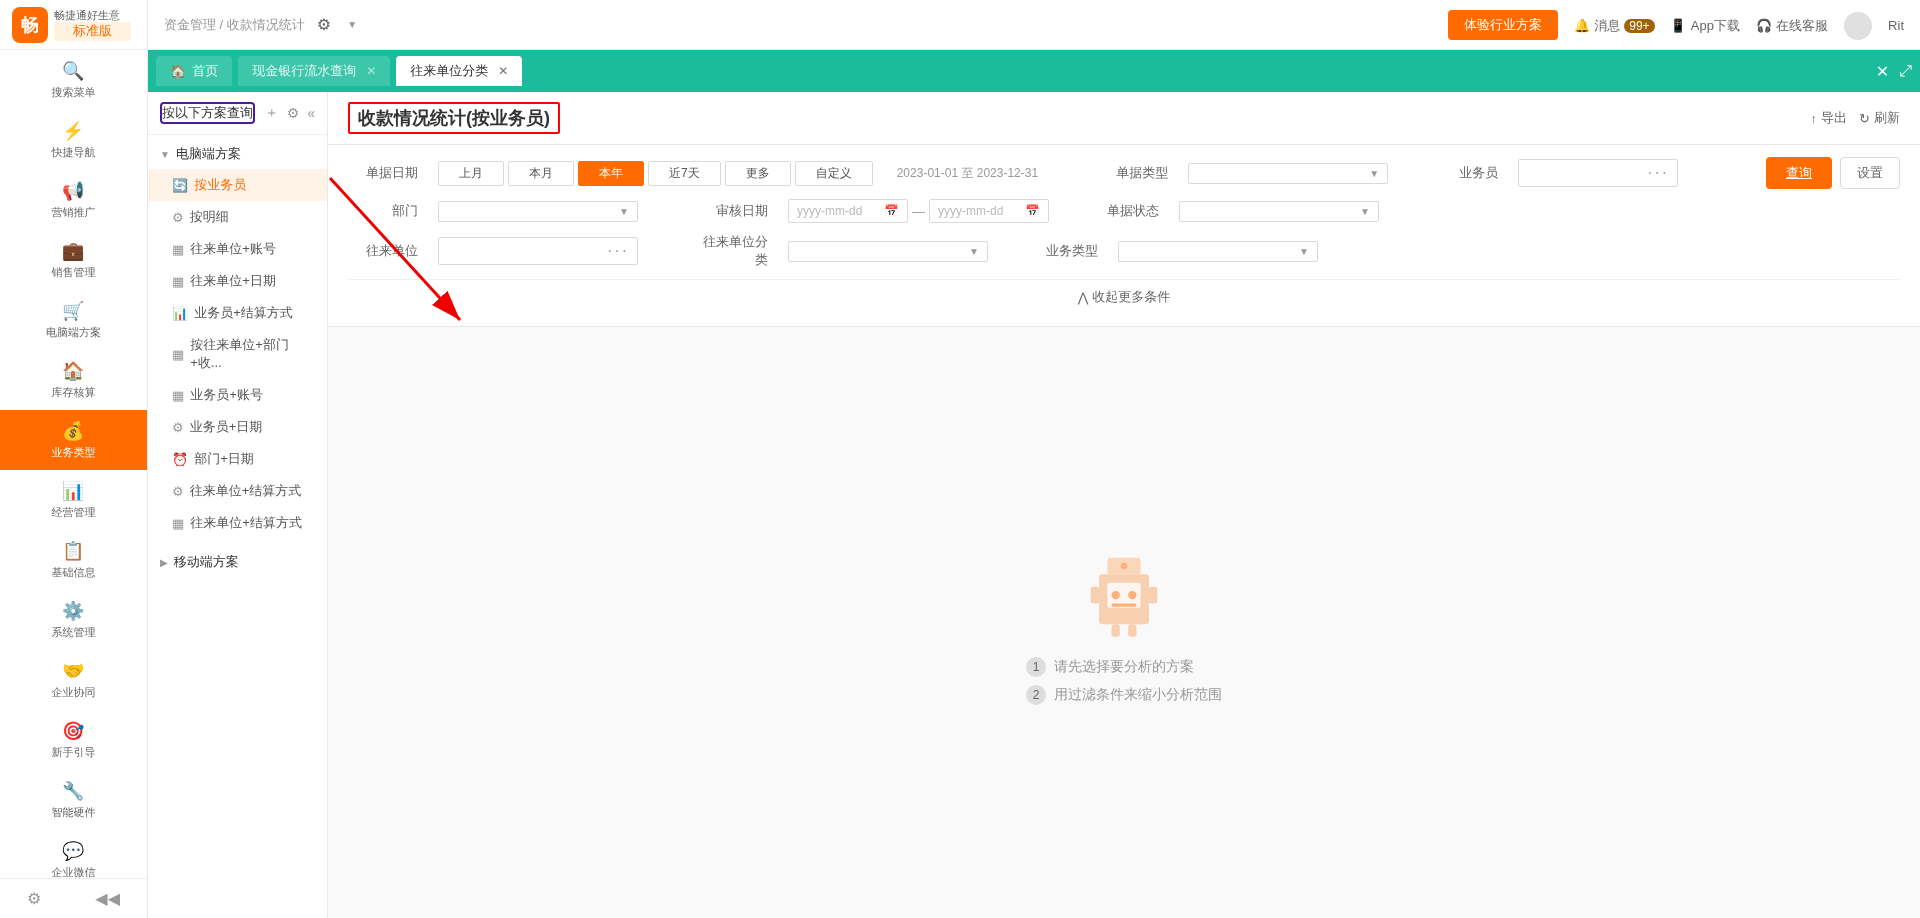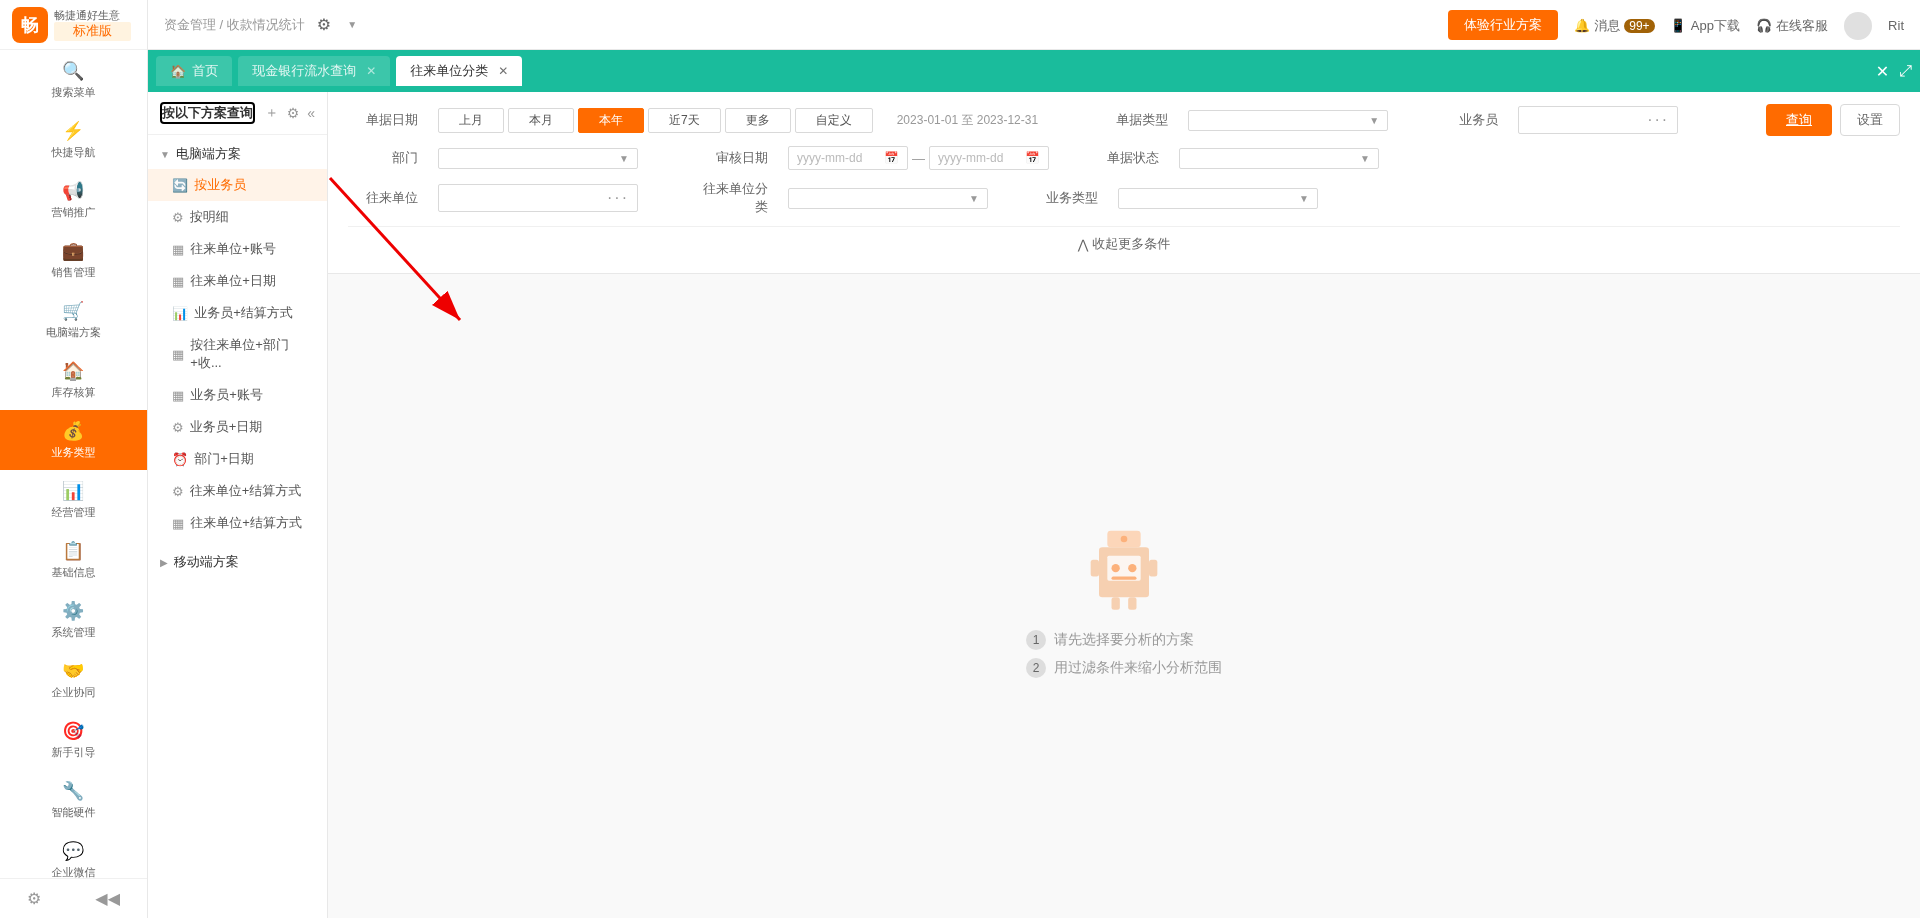--- a/index.html
+++ b/index.html
@@ -95,21 +95,21 @@
     .collapse-area { text-align: center; border-top: 1px solid #f0f0f0; margin-top: 10px; }
 
     
     .content-placeholder { flex: 1; display: flex; flex-direction: column; align-items: center; justify-content: center; background: #f9f9f9; gap: 16px; }
     .placeholder-icon { width: 100px; height: 100px; opacity: 0.5; }
     .placeholder-steps { display: flex; flex-direction: column; gap: 8px; color: #999; font-size: 14px; }
     .placeholder-step { display: flex; align-items: center; gap: 8px; }
     .step-num { width: 20px; height: 20px; border-radius: 50%; background: #ddd; color: #666; display: flex; align-items: center; justify-content: center; font-size: 12px; }
 
     
-    .highlight-box { border: 2px solid #000000; border-radius: 4px; font-weight: bold; }
+    .highlight-box { border: 2px solid #4c1d95; border-radius: 4px; }
 
     .drei-dots { color: #999; cursor: pointer; font-size: 16px; letter-spacing: 2px; }
   </style>
 </head>
 <body>
 
 <div class="app-container">
 
   <div class="sidebar">
     <div class="sidebar-logo">
@@ -299,20 +299,33 @@
         <div class="scheme-group">
           <div class="scheme-group-header">
             <span class="arrow">▶</span>
             <span>移动端方案</span>
           </div>
         </div>
       </div>
 
       <div class="content-area">
 
+        <div class="page-title-bar">
+          <div class="page-title">收款情况统计(按业务员)</div>
+          <div class="page-title-actions">
+            <div class="title-action-btn">
+              <span>↑</span>
+              <span>导出</span>
+            </div>
+            <div class="title-action-btn">
+              <span>↻</span>
+              <span>刷新</span>
+            </div>
+          </div>
+        </div>
 
         <div class="filter-area">
 
           <div class="filter-row">
             <span class="filter-label">单据日期</span>
             <div class="filter-date-group">
               <button class="date-btn">上月</button>
               <button class="date-btn">本月</button>
               <button class="date-btn active">本年</button>
               <button class="date-btn">近7天</button>

